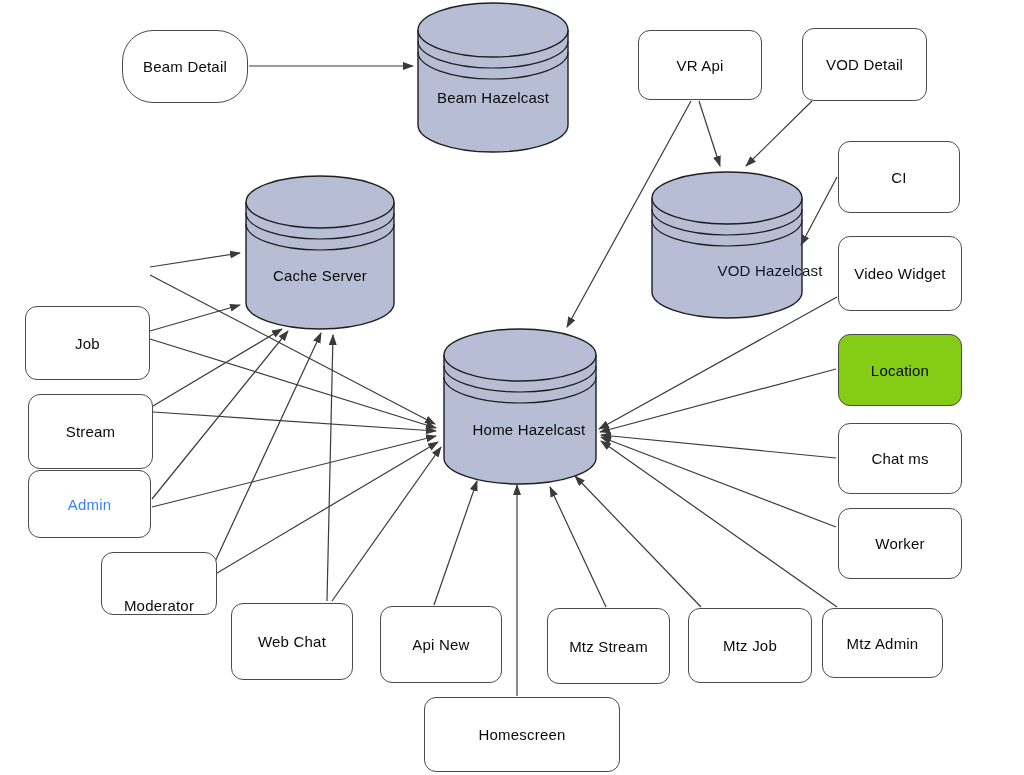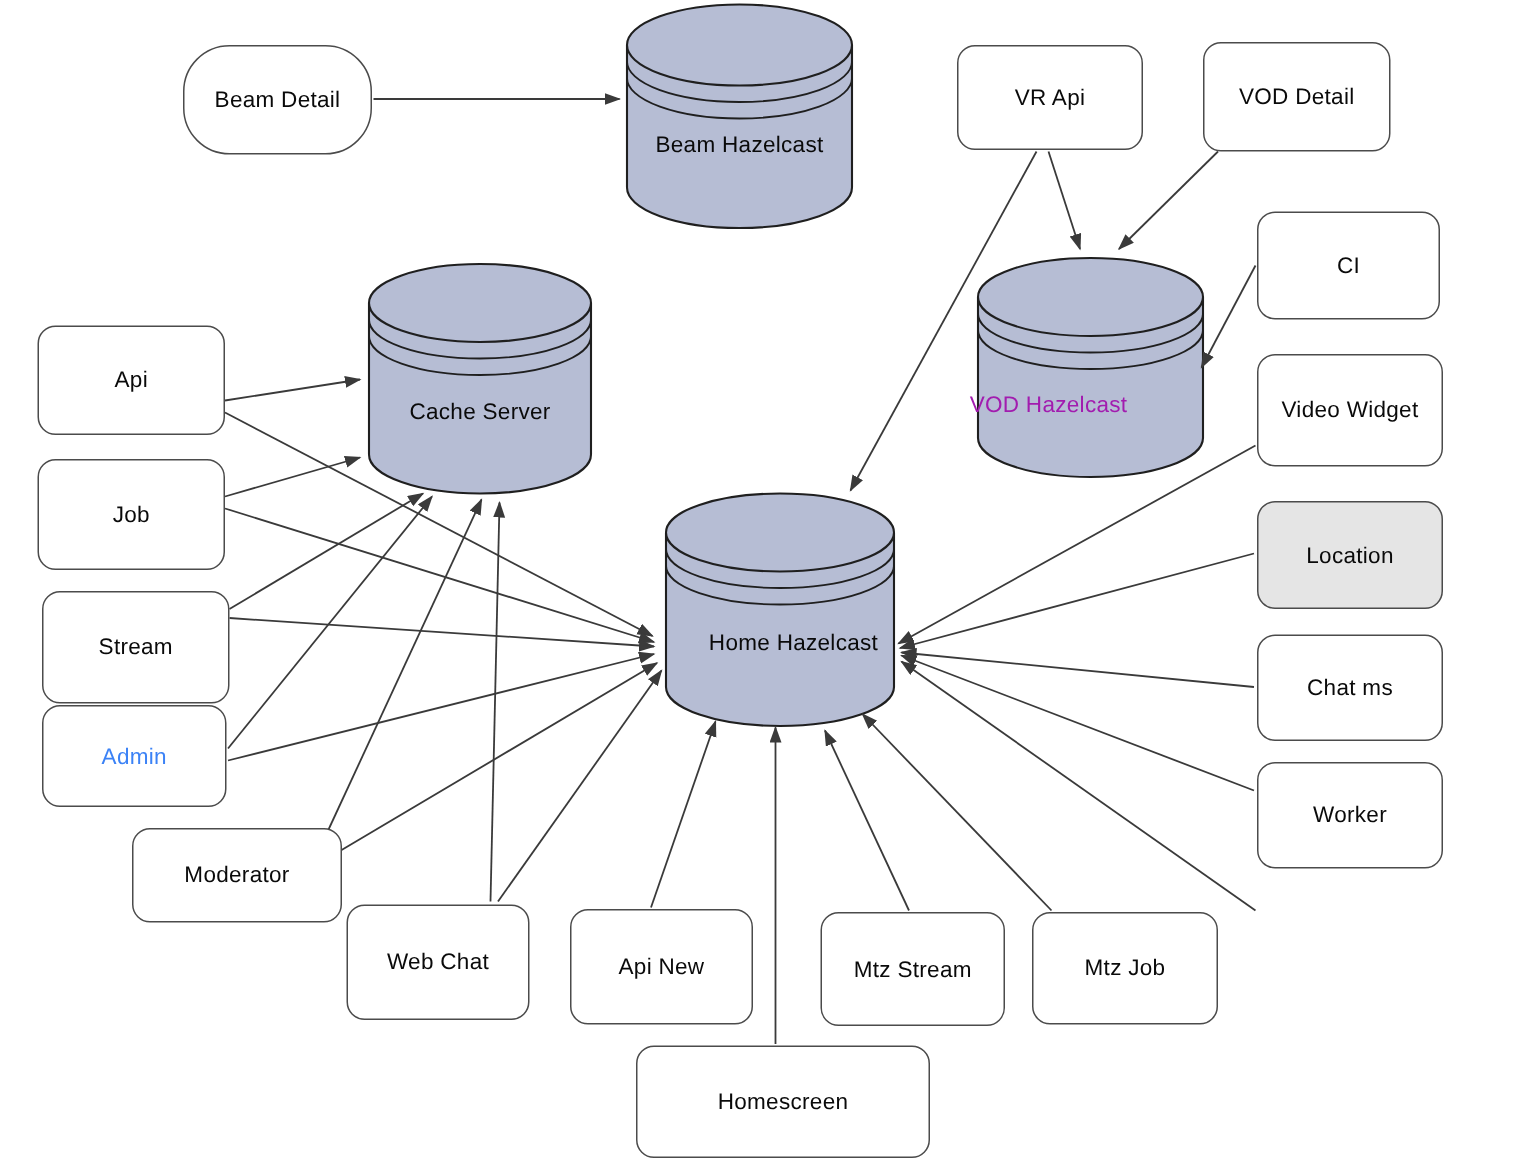--- a/index.html
+++ b/index.html
@@ -105,70 +105,70 @@
         <line x1="606" y1="607" x2="550" y2="487" stroke="#3a3a3a" stroke-width="1.2" marker-end="url(#arrow)"></line>
         <line x1="701" y1="607" x2="575" y2="476" stroke="#3a3a3a" stroke-width="1.2" marker-end="url(#arrow)"></line>
         <line x1="837" y1="607" x2="601" y2="441" stroke="#3a3a3a" stroke-width="1.2" marker-end="url(#arrow)"></line>
         <line x1="836" y1="527" x2="601" y2="437" stroke="#3a3a3a" stroke-width="1.2" marker-end="url(#arrow)"></line>
         <line x1="836" y1="458" x2="601" y2="435" stroke="#3a3a3a" stroke-width="1.2" marker-end="url(#arrow)"></line>
         <line x1="836" y1="369" x2="600" y2="432" stroke="#3a3a3a" stroke-width="1.2" marker-end="url(#arrow)"></line>
         <line x1="837" y1="297" x2="599" y2="429" stroke="#3a3a3a" stroke-width="1.2" marker-end="url(#arrow)"></line>
       </g>
   </svg>
 <div class="cyl-label" style="left: 493px; top: 97px; color: rgb(10, 10, 10);">Beam Hazelcast</div>
-    <div class="cyl-label" style="left: 699px; top: 270px; color: #a21caf;">VOD Hazelcast</div>
+    <div class="cyl-label" style="left: 770px; top: 270px; color: #0f172a;">VOD Hazelcast</div>
     <div class="cyl-label" style="left: 320px; top: 275px; color: rgb(10, 10, 10);">Cache Server</div>
     <div class="cyl-label" style="left: 520px; top: 429px; color: rgb(10, 10, 10); padding-left: 18px;">Home Hazelcast</div>
     <div class="node-box" style="left: 122px; top: 30px; width: 126px; height: 73px; background: rgb(255, 255, 255); border-color: rgb(75, 75, 75); border-radius: 31px;">
       <span class="lbl" style="color: rgb(10, 10, 10);">Beam Detail</span>
     </div>
     <div class="node-box" style="left: 638px; top: 30px; width: 124px; height: 70px; background: rgb(255, 255, 255); border-color: rgb(75, 75, 75);">
       <span class="lbl" style="color: rgb(10, 10, 10);">VR Api</span>
     </div>
     <div class="node-box" style="left: 802px; top: 28px; width: 125px; height: 73px; background: rgb(255, 255, 255); border-color: rgb(75, 75, 75);">
       <span class="lbl" style="color: rgb(10, 10, 10);">VOD Detail</span>
     </div>
     <div class="node-box" style="left: 838px; top: 141px; width: 122px; height: 72px; background: rgb(255, 255, 255); border-color: rgb(75, 75, 75);">
       <span class="lbl" style="color: rgb(10, 10, 10);">CI</span>
     </div>
-    <div class="node-box" style="left: 25px; top: 217px; width: 125px; height: 73px; background: rgb(255, 255, 255); border-color: rgb(75, 75, 75);">
-      <span class="lbl" style="color: rgb(10, 10, 10);">Api</span>
-    </div>
     <div class="node-box" style="left: 25px; top: 306px; width: 125px; height: 74px; background: rgb(255, 255, 255); border-color: rgb(75, 75, 75);">
       <span class="lbl" style="color: rgb(10, 10, 10);">Job</span>
     </div>
     <div class="node-box" style="left: 28px; top: 394px; width: 125px; height: 75px; background: rgb(255, 255, 255); border-color: rgb(75, 75, 75);">
       <span class="lbl" style="color: rgb(10, 10, 10);">Stream</span>
     </div>
     <div class="node-box" style="left: 28px; top: 470px; width: 123px; height: 68px; background: rgb(255, 255, 255); border-color: rgb(75, 75, 75);">
       <span class="lbl" style="color: #3b82f6;">Admin</span>
     </div>
-    <div class="node-box" style="left: 88px; top: 552px; width: 140px; height: 63px; background: rgb(255, 255, 255); border-color: rgb(75, 75, 75);">
+    <div class="node-box" style="left: 101px; top: 552px; width: 116px; height: 63px; background: rgb(255, 255, 255); border-color: rgb(75, 75, 75); align-items: flex-end;">
       <span class="lbl" style="color: rgb(10, 10, 10);">Moderator</span>
     </div>
     <div class="node-box" style="left: 838px; top: 236px; width: 124px; height: 75px; background: rgb(255, 255, 255); border-color: rgb(75, 75, 75);">
       <span class="lbl" style="color: rgb(10, 10, 10);">Video Widget</span>
     </div>
-    <div class="node-box" style="left: 838px; top: 334px; width: 124px; height: 72px; background: #e5e5e5; border-color: rgb(75, 75, 75);">
+    <div class="node-box" style="left: 838px; top: 334px; width: 124px; height: 72px; background: #84cc16; border-color: rgb(75, 75, 75);">
       <span class="lbl" style="color: rgb(10, 10, 10);">Location</span>
     </div>
     <div class="node-box" style="left: 838px; top: 423px; width: 124px; height: 71px; background: rgb(255, 255, 255); border-color: rgb(75, 75, 75);">
       <span class="lbl" style="color: rgb(10, 10, 10);">Chat ms</span>
     </div>
     <div class="node-box" style="left: 838px; top: 508px; width: 124px; height: 71px; background: rgb(255, 255, 255); border-color: rgb(75, 75, 75);">
       <span class="lbl" style="color: rgb(10, 10, 10);">Worker</span>
     </div>
     <div class="node-box" style="left: 231px; top: 603px; width: 122px; height: 77px; background: rgb(255, 255, 255); border-color: rgb(75, 75, 75);">
       <span class="lbl" style="color: rgb(10, 10, 10);">Web Chat</span>
     </div>
     <div class="node-box" style="left: 380px; top: 606px; width: 122px; height: 77px; background: rgb(255, 255, 255); border-color: rgb(75, 75, 75);">
       <span class="lbl" style="color: rgb(10, 10, 10);">Api New</span>
     </div>
     <div class="node-box" style="left: 547px; top: 608px; width: 123px; height: 76px; background: rgb(255, 255, 255); border-color: rgb(75, 75, 75);">
       <span class="lbl" style="color: rgb(10, 10, 10);">Mtz Stream</span>
     </div>
     <div class="node-box" style="left: 688px; top: 608px; width: 124px; height: 75px; background: rgb(255, 255, 255); border-color: rgb(75, 75, 75);">
       <span class="lbl" style="color: rgb(10, 10, 10);">Mtz Job</span>
     </div>
+    <div class="node-box" style="left: 822px; top: 608px; width: 121px; height: 70px; background: rgb(255, 255, 255); border-color: rgb(75, 75, 75);">
+      <span class="lbl" style="color: rgb(10, 10, 10);">Mtz Admin</span>
+    </div>
     <div class="node-box" style="left: 424px; top: 697px; width: 196px; height: 75px; background: rgb(255, 255, 255); border-color: rgb(75, 75, 75);">
       <span class="lbl" style="color: rgb(10, 10, 10);">Homescreen</span>
     </div>
   </div>
 
 </body></html>

